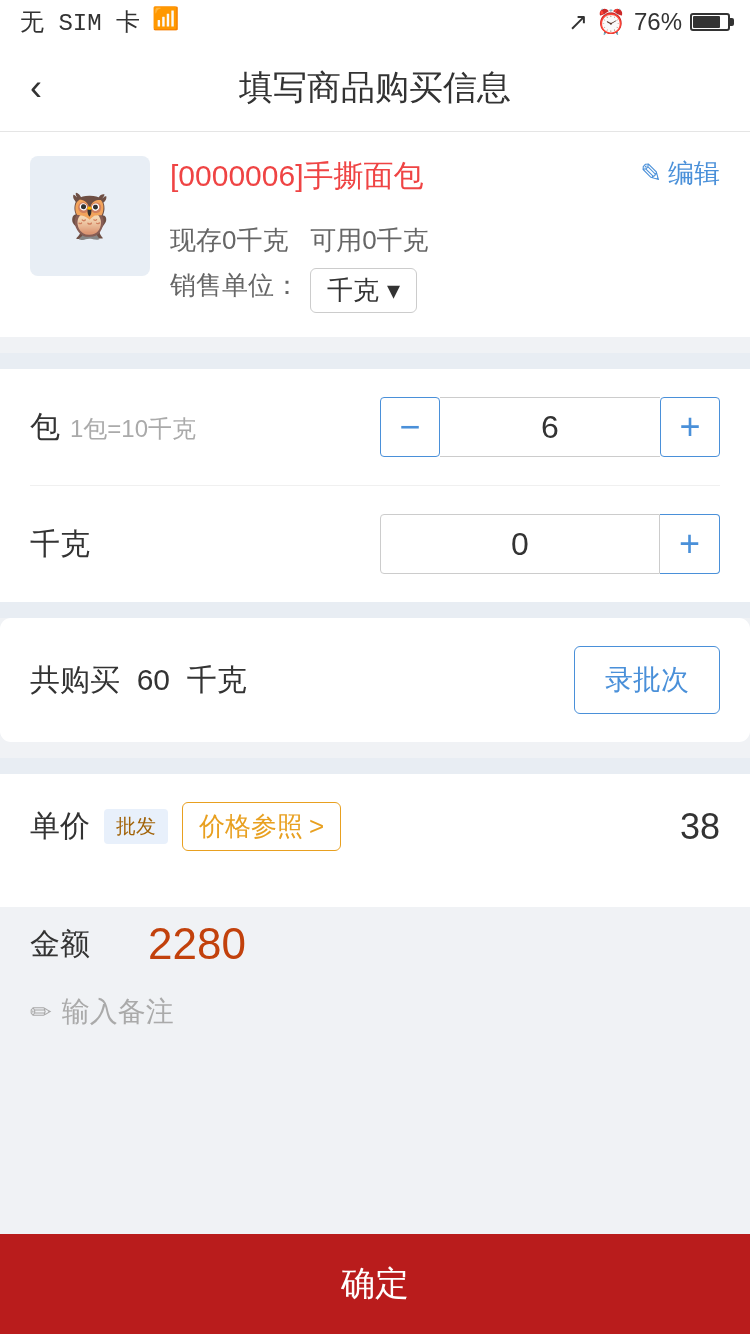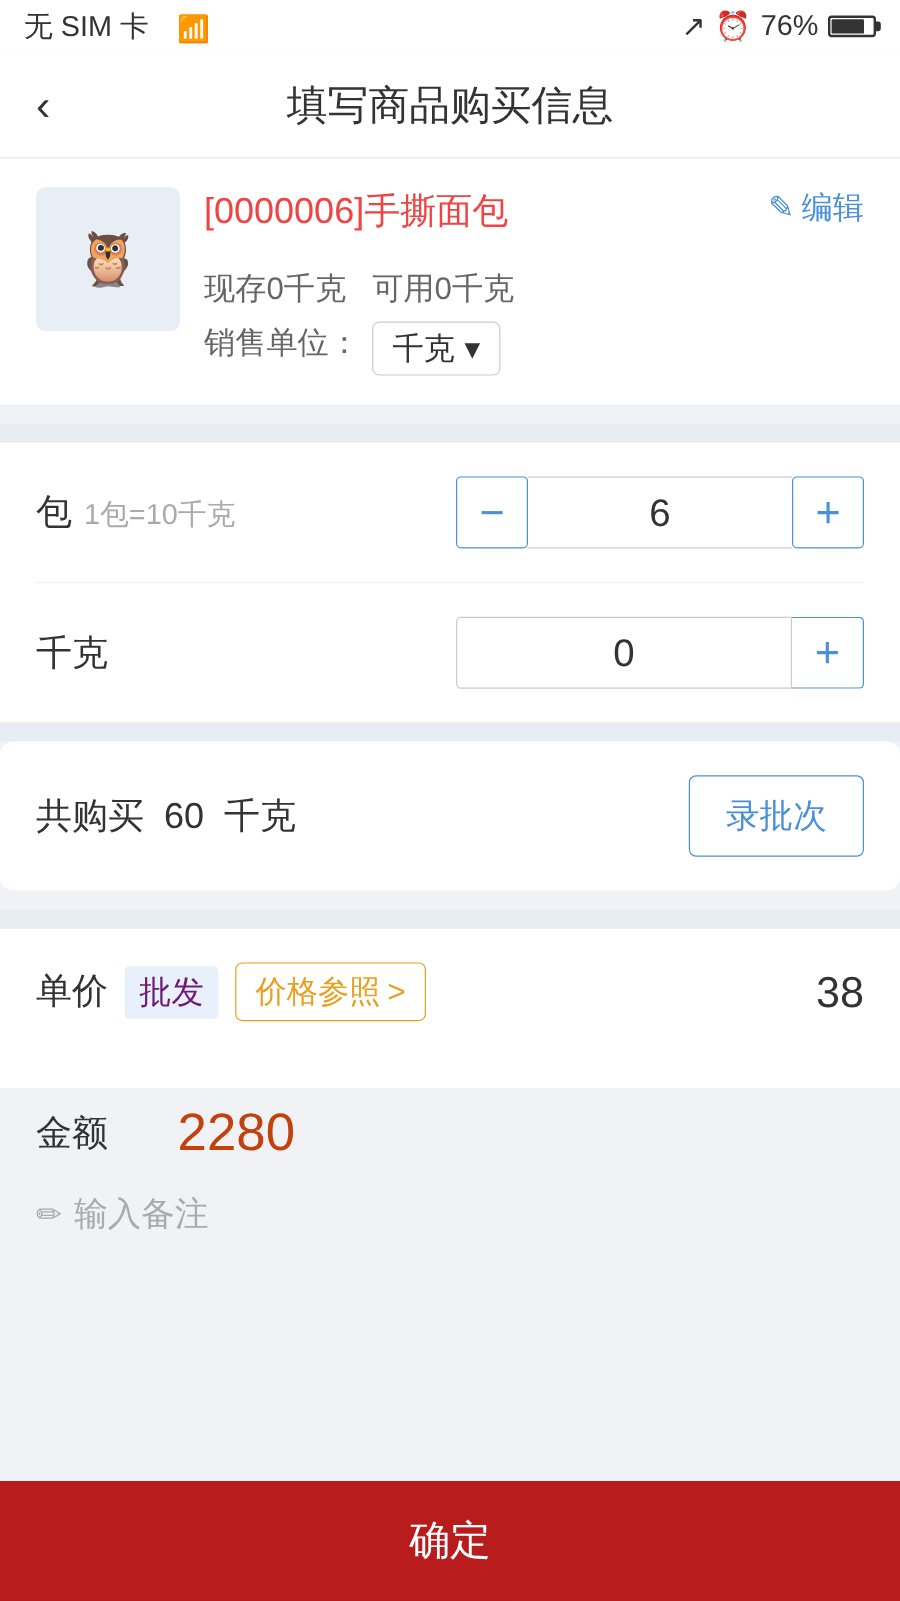--- a/index.html
+++ b/index.html
@@ -18,21 +18,21 @@
       width: 750px;
       height: 44px;
       background: #fff;
       display: flex;
       align-items: center;
       justify-content: space-between;
       padding: 0 20px;
       font-size: 24px;
       color: #333;
     }
-    .status-left { display: flex; align-items: flex-end; gap: 24px; }
+    .status-left { display: flex; align-items: flex-start; gap: 12px; font-family: Liberation Mono, monospace; }
     .status-center { font-size: 28px; font-weight: 500; }
     .status-right { display: flex; align-items: center; gap: 8px; font-size: 24px; }
     .wifi-icon { font-size: 22px; }
     .battery-bar {
       display: inline-block;
       width: 40px; height: 18px;
       border: 2px solid #333;
       border-radius: 3px;
       position: relative;
       vertical-align: middle;
@@ -216,22 +216,22 @@
     .price-row {
       display: flex;
       align-items: center;
       justify-content: space-between;
       margin-bottom: 28px;
       gap: 37px;
     }
     .price-label { font-size: 30px; color: #333; display: flex; align-items: center; gap: 14px; }
     .badge-批发 {
       background: #e8f0fb;
-      color: #701a75;
-      font-size: 27px;
+      color: #a16207;
+      font-size: 20px;
       padding: 4px 12px;
       border-radius: 4px;
     }
     .price-ref-btn {
       border: 1.5px solid #e8a020;
       color: #e8a020;
       background: #fff;
       border-radius: 6px;
       padding: 6px 16px;
       font-size: 26px;

